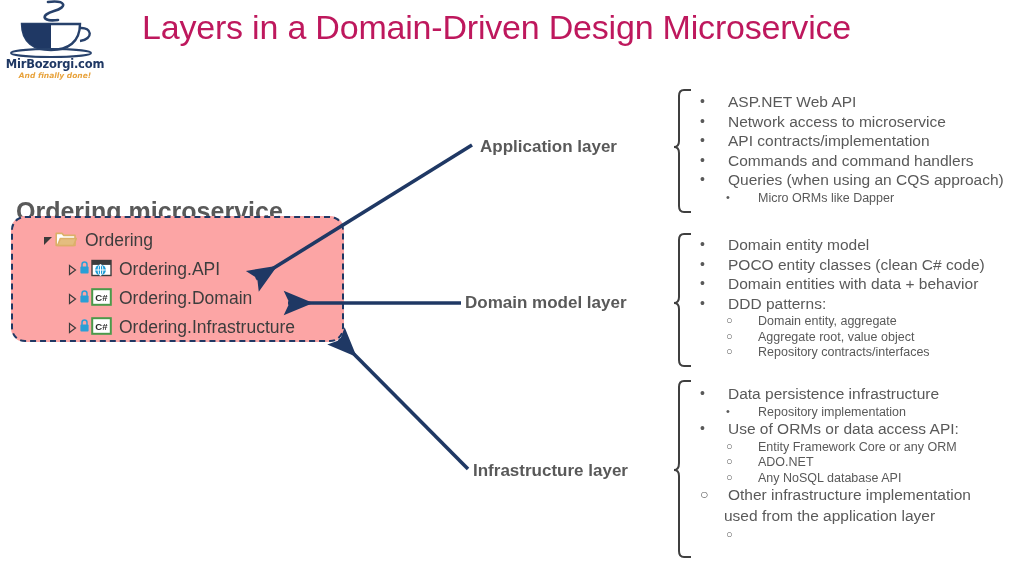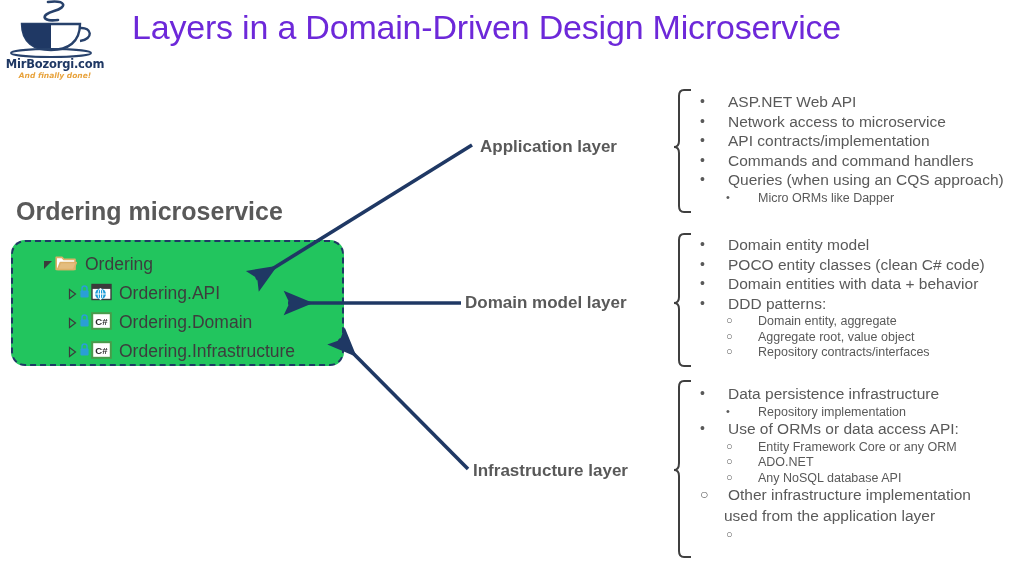--- a/index.html
+++ b/index.html
@@ -19,34 +19,34 @@
     white-space:nowrap;font-family:"DejaVu Sans",sans-serif;
   }
   #logo .tag{
     position:absolute;left:0px;top:71px;width:106px;text-align:center;
     font-size:7.5px;font-weight:bold;font-style:italic;color:#e8a33d;
     white-space:nowrap;font-family:"DejaVu Sans",sans-serif;
   }
 
   
   #page-title{
-    position:absolute;left:132px;top:8px;width:780px;
-    font-size:34px;font-weight:400;color:#6d28d9;
+    position:absolute;left:142px;top:8px;width:780px;
+    font-size:34px;font-weight:400;color:#be185d;
     letter-spacing:-0.2px;white-space:nowrap;
   }
 
   
   #explorer-heading{
     position:absolute;left:16px;top:197px;
     font-size:25px;font-weight:bold;color:#595959;white-space:nowrap;
   }
   #explorer-panel{
-    position:absolute;left:11px;top:240px;width:333px;height:126px;
+    position:absolute;left:11px;top:216px;width:333px;height:126px;
     border:2px dashed #1f3864;border-radius:14px;
-    background:#22c55e;
+    background:#fca5a5;
     box-sizing:border-box;
     text-align:center;
   }
   .tree-row{
     position:absolute;left:0;width:100%;height:29px;
     display:flex;align-items:center;
   }
   .tree-row .twisty{
     width:14px;height:14px;flex:0 0 auto;position:relative;
   }

